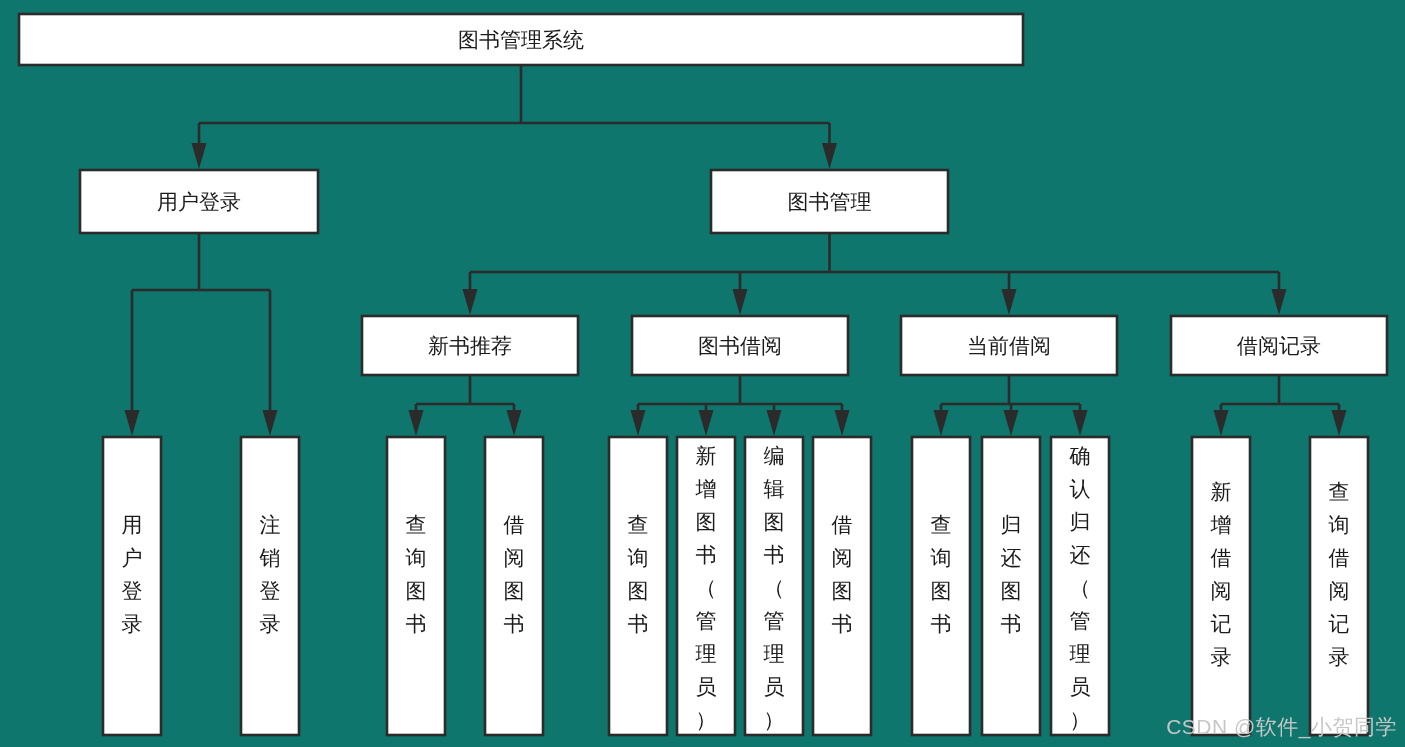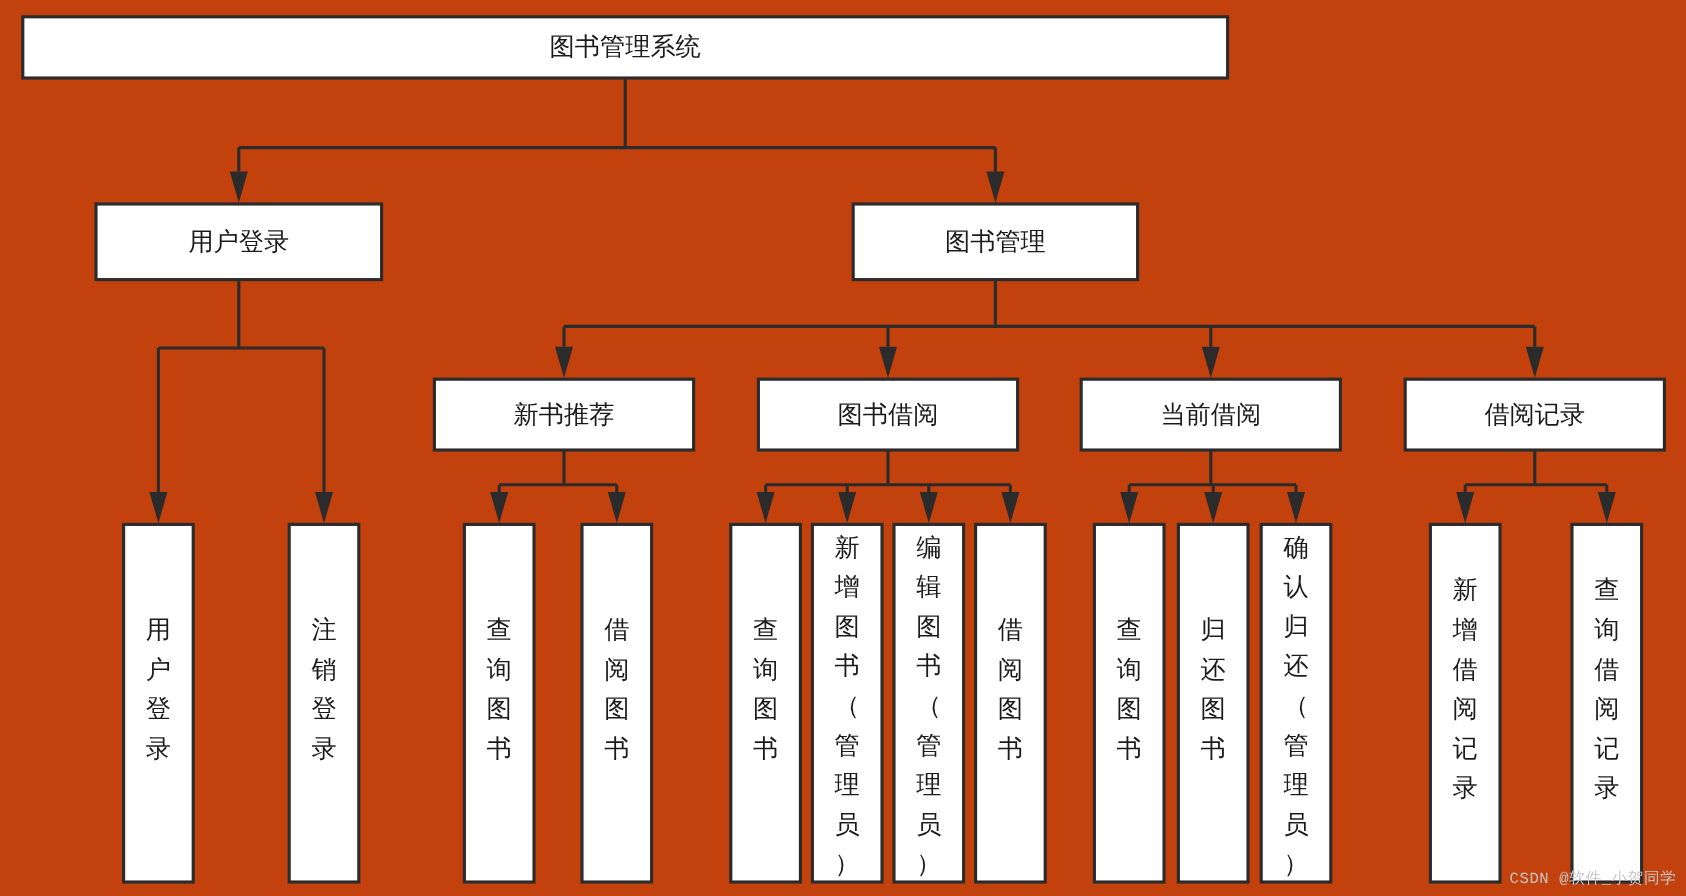--- a/index.html
+++ b/index.html
@@ -1,37 +1,37 @@
 <!DOCTYPE html>
 <html><head>
 <meta charset="utf-8">
 <style>
   html,body{margin:0;padding:0;background:#ffffff;}
   body{
     width:1405px;height:747px;overflow:hidden;
     font-family:"Liberation Sans","DejaVu Sans",sans-serif;
     color:#1a1a1a;
   }
-  #stage{position:relative;width:1405px;height:747px;background:#c2410c;}
+  #stage{position:relative;width:1405px;height:747px;background:#0f766e;}
   svg#diagram{position:absolute;left:0;top:0;width:1405px;height:747px;display:block;}
   .nodebox{fill:#ffffff;stroke:#2b2b2b;stroke-width:2.6;}
   .connector{stroke:#2b2b2b;stroke-width:2.6;fill:none;stroke-linecap:butt;}
   .arrowhead{fill:#2b2b2b;stroke:none;}
   .node-label-h{
     font-family:"DejaVu Sans","Liberation Sans",sans-serif;
     font-size:21px;fill:#1b1b1b;text-anchor:middle;dominant-baseline:middle;
   }
   .node-label-v{
     font-family:"DejaVu Sans","Liberation Sans",sans-serif;
     font-size:21px;fill:#1b1b1b;text-anchor:middle;
   }
   .watermark{
     position:absolute;right:8px;bottom:6px;
-    font-family:Liberation Mono, monospace;
-    font-size:13px;color:#c6c6c6;white-space:nowrap;letter-spacing:.5px;
+    font-family:Liberation Sans, sans-serif;
+    font-size:21px;color:#c6c6c6;white-space:nowrap;letter-spacing:.5px;
   }
 </style>
 </head>
 <body>
 
 <div id="stage">
   <svg id="diagram" viewBox="0 0 1405 747">
     <g id="edges-layer">
         <g>
           <path d="M 521 65 L 521 123" class="connector"></path>

